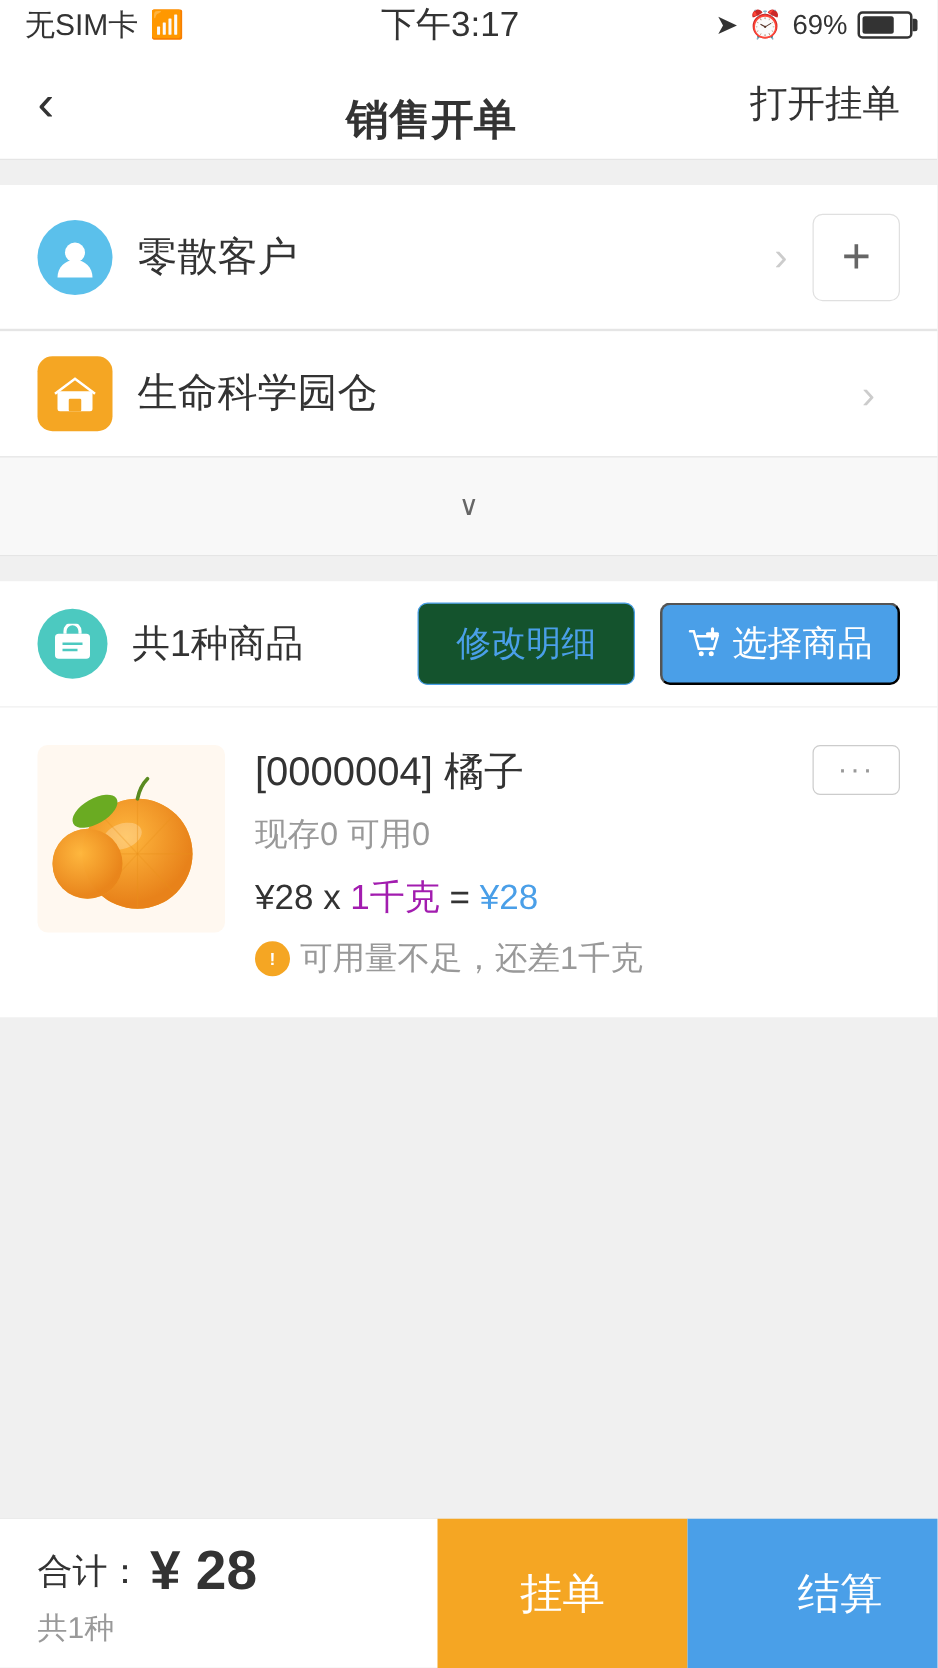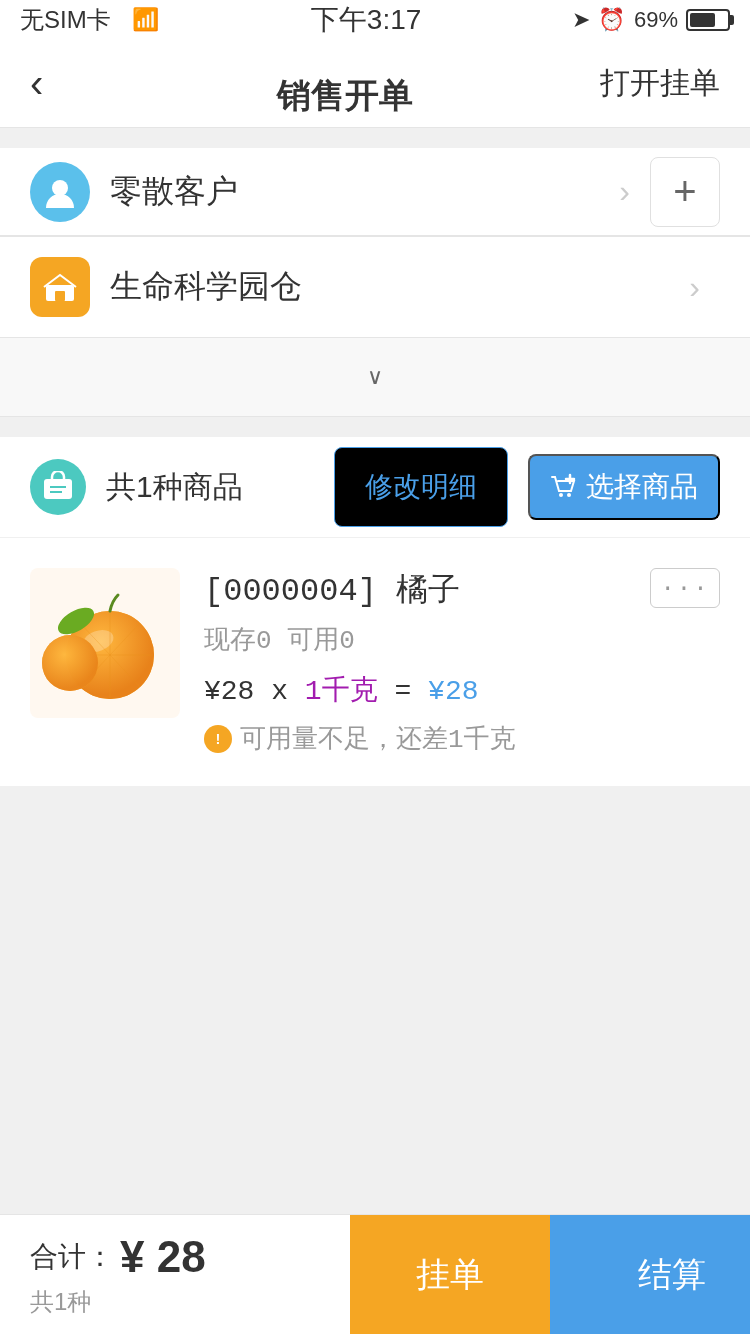--- a/index.html
+++ b/index.html
@@ -18,21 +18,21 @@
       width: 750px;
       height: 40px;
       background: #fff;
       display: flex;
       align-items: center;
       justify-content: space-between;
       padding: 0 20px;
       font-size: 24px;
       color: #333;
     }
-    .status-left { display: flex; align-items: center; gap: 22px; }
+    .status-left { display: flex; align-items: center; gap: 10px; }
     .status-center { font-size: 28px; font-weight: 500; }
     .status-right { display: flex; align-items: center; gap: 8px; font-size: 22px; }
     .battery-icon {
       width: 44px; height: 22px; border: 2px solid #333; border-radius: 4px; position: relative;
       display: inline-flex; align-items: center; padding: 2px;
     }
     .battery-icon::after {
       content: ''; position: absolute; right: -6px; top: 50%; transform: translateY(-50%);
       width: 4px; height: 10px; background: #333; border-radius: 0 2px 2px 0;
     }
@@ -75,21 +75,21 @@
     }
     .separator-thin {
       width: 750px;
       height: 1px;
       background: #e5e5e5;
     }
 
     
     .customer-row {
       width: 750px;
-      height: 88px;
+      height: 116px;
       background: #fff;
       display: flex;
       align-items: center;
       padding: 4px 30px;
       border-bottom: 1px solid #e5e5e5;
     }
     .customer-avatar {
       width: 60px; height: 60px; border-radius: 50%; background: #5bc0eb;
       display: flex; align-items: center; justify-content: center;
       margin-right: 20px; flex-shrink: 0;
@@ -180,25 +180,25 @@
       display: flex; align-items: center; justify-content: center;
       flex-shrink: 0;
     }
     .products-icon svg { width: 32px; height: 32px; }
     .products-count {
       font-size: 30px;
       color: #333;
       flex: 1;
     }
     .modify-btn {
-      height: 80px;
+      height: 66px;
       padding: 0 30px;
       border: 1px solid #4a9fe8;
       border-radius: 8px;
-      background: #000000;
+      background: #14532d;
       color: #4a9fe8;
       font-size: 28px;
       cursor: pointer;
       display: flex; align-items: center;
     }
     .select-product-btn {
       height: 66px;
       padding: 0 20px;
       border-radius: 8px;
       background: #4a9fe8;
@@ -221,21 +221,20 @@
     .product-image {
       width: 150px; height: 150px;
       flex-shrink: 0;
       border-radius: 8px;
       overflow: hidden;
       background: #fff8f0;
       display: flex; align-items: center; justify-content: center;
     }
     .product-info {
       flex: 1;
-      font-family: Liberation Mono, monospace;
     }
     .product-title-row {
       display: flex;
       align-items: flex-start;
       justify-content: space-between;
     }
     .product-title {
       font-size: 32px;
       color: #333;
       font-weight: 500;

